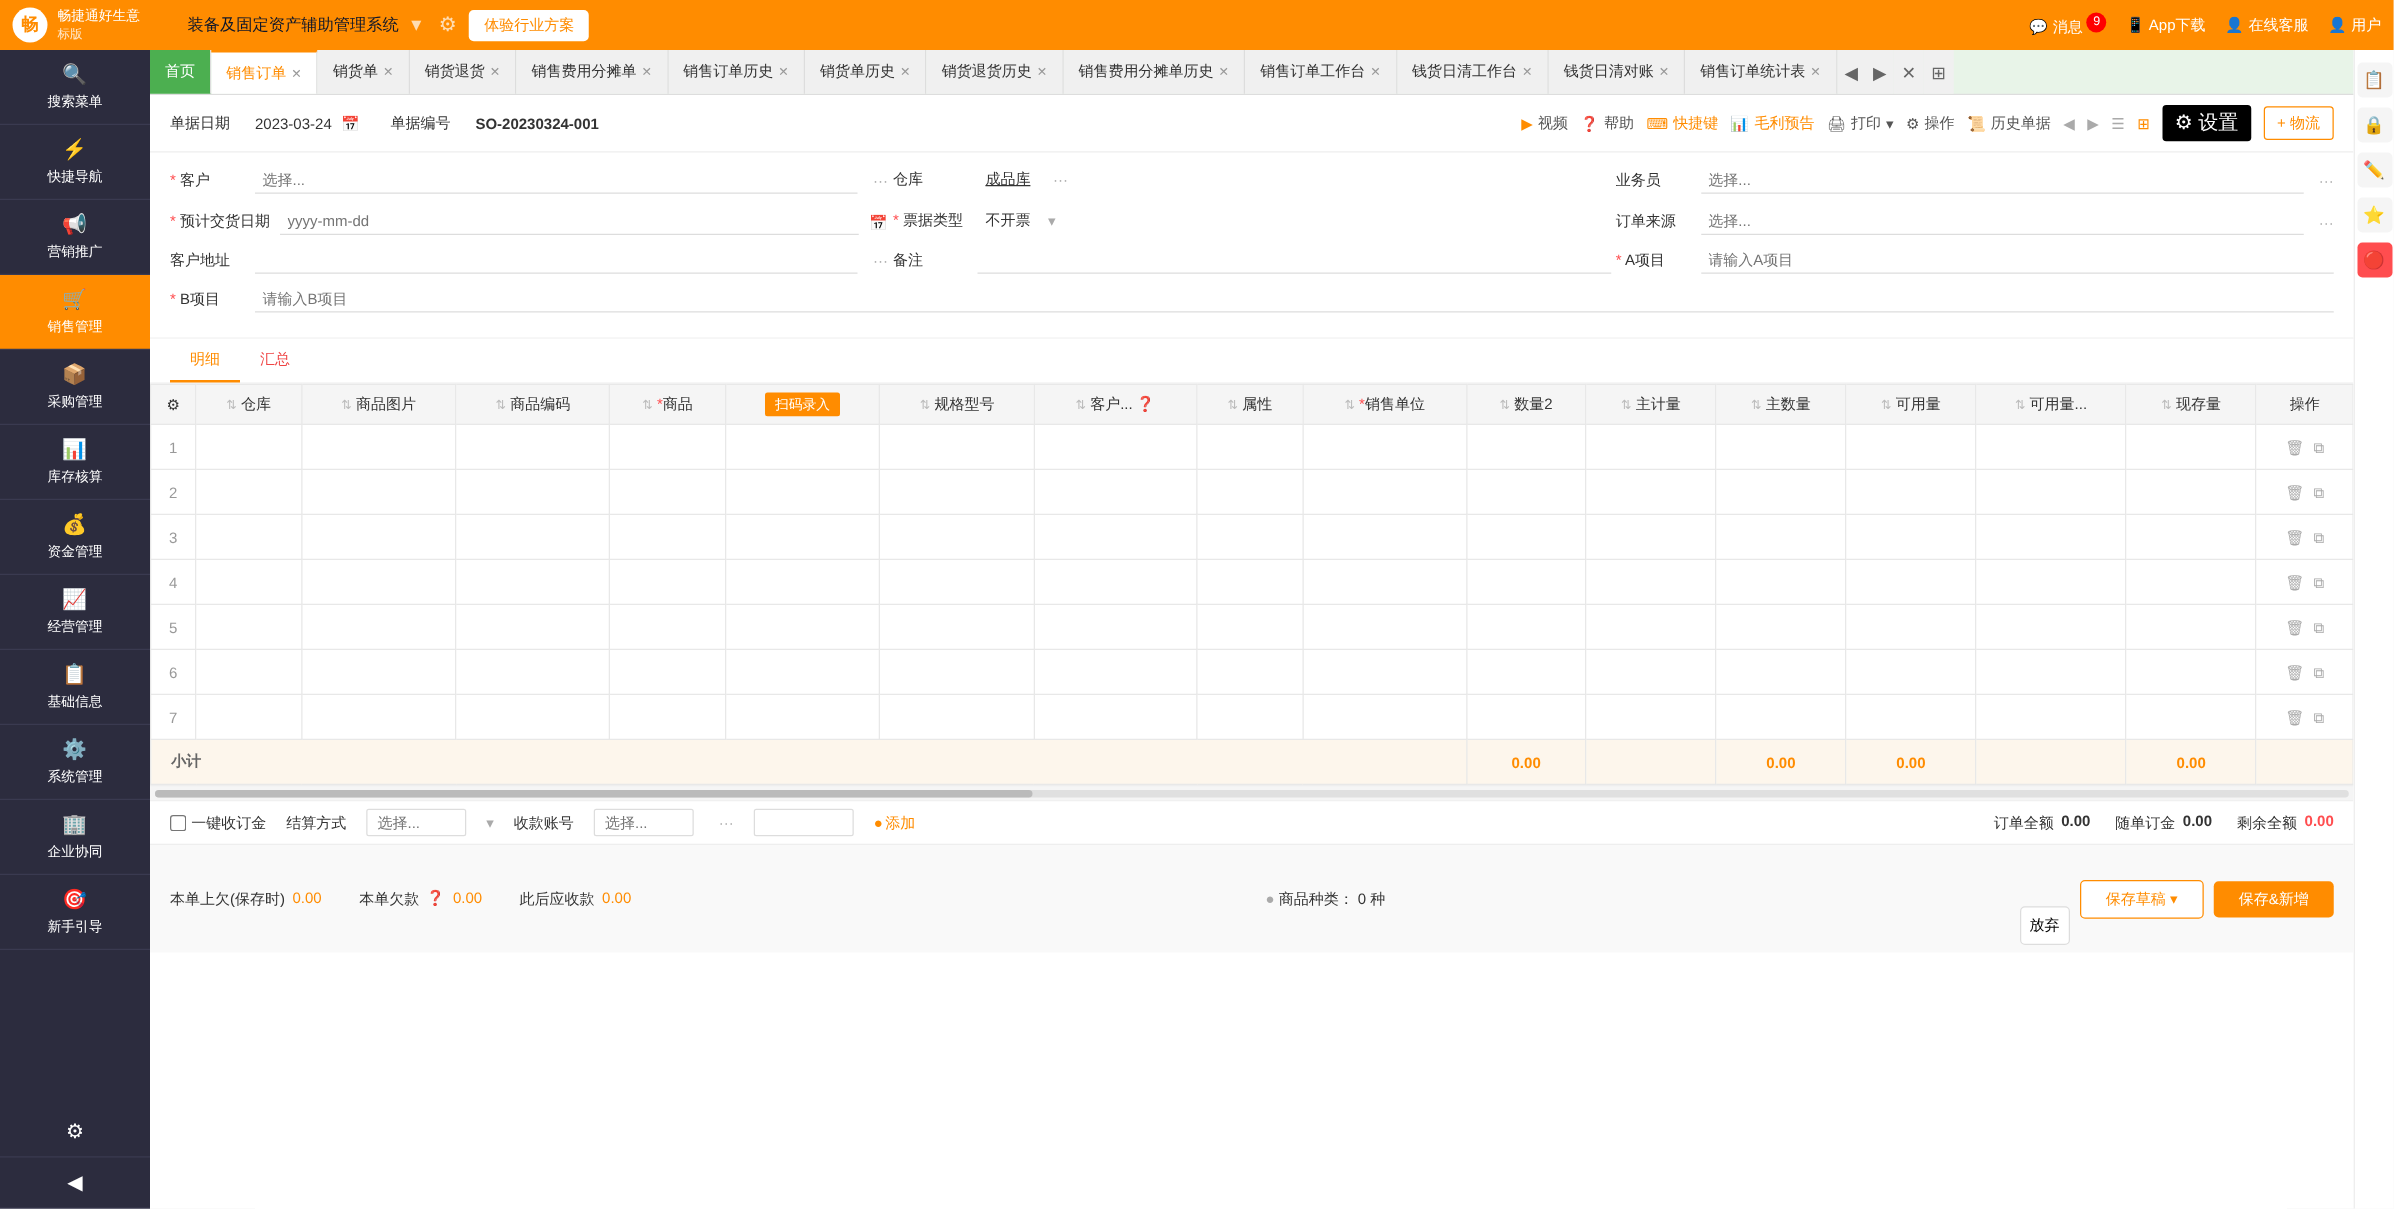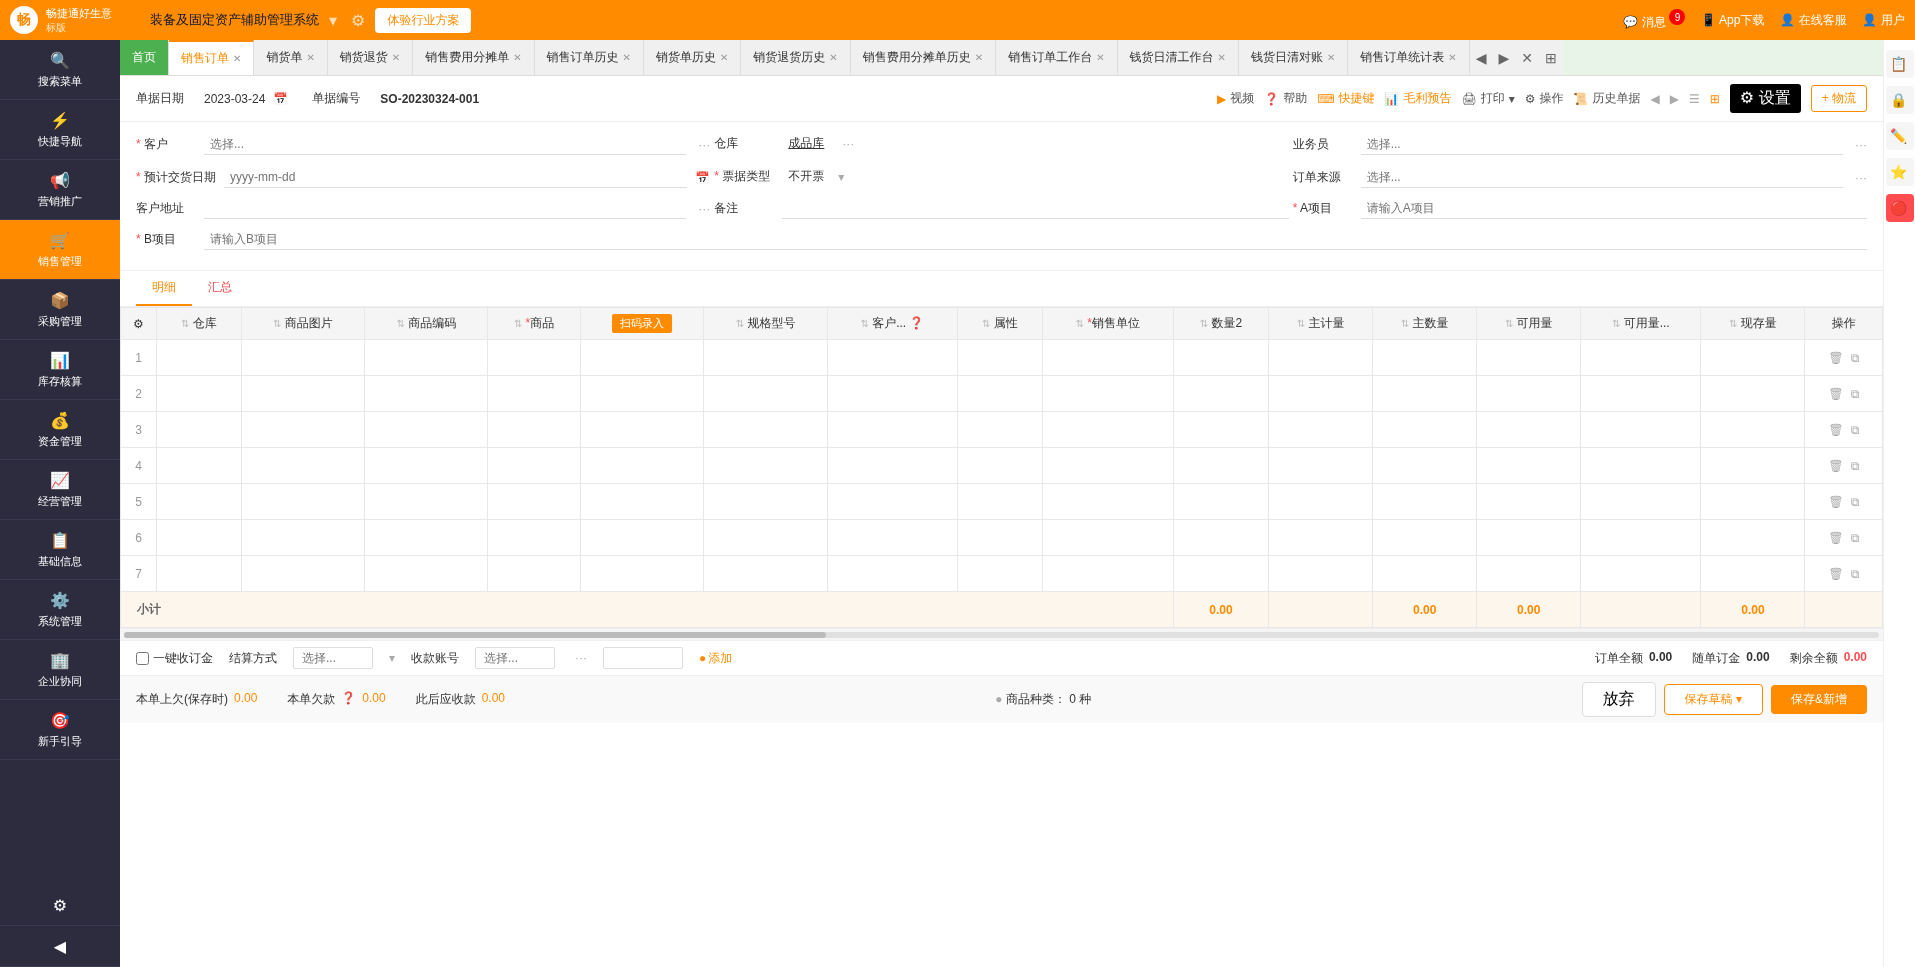--- a/index.html
+++ b/index.html
@@ -281,26 +281,27 @@
       font-weight: bold;
       color: #ff8c00;
     }
     .summary-line {
       display: flex;
       gap: 20px;
     }
     .summary-item { display: flex; gap: 6px; }
     .summary-value { color: #333; font-weight: bold; }
     .btn-discard {
-      padding: 6px 20px;
+      padding: 6px 7px;
       border: 1px solid #ddd;
       background: white;
       cursor: pointer;
       border-radius: 4px;
-      font-size: 16px;
+      font-size: 12px;
+      margin-top: 43px;
     }
     .btn-save {
       padding: 6px 20px;
       border: 1px solid #ff8c00;
       background: white;
       color: #ff8c00;
       cursor: pointer;
       border-radius: 4px;
       font-size: 12px;
     }

